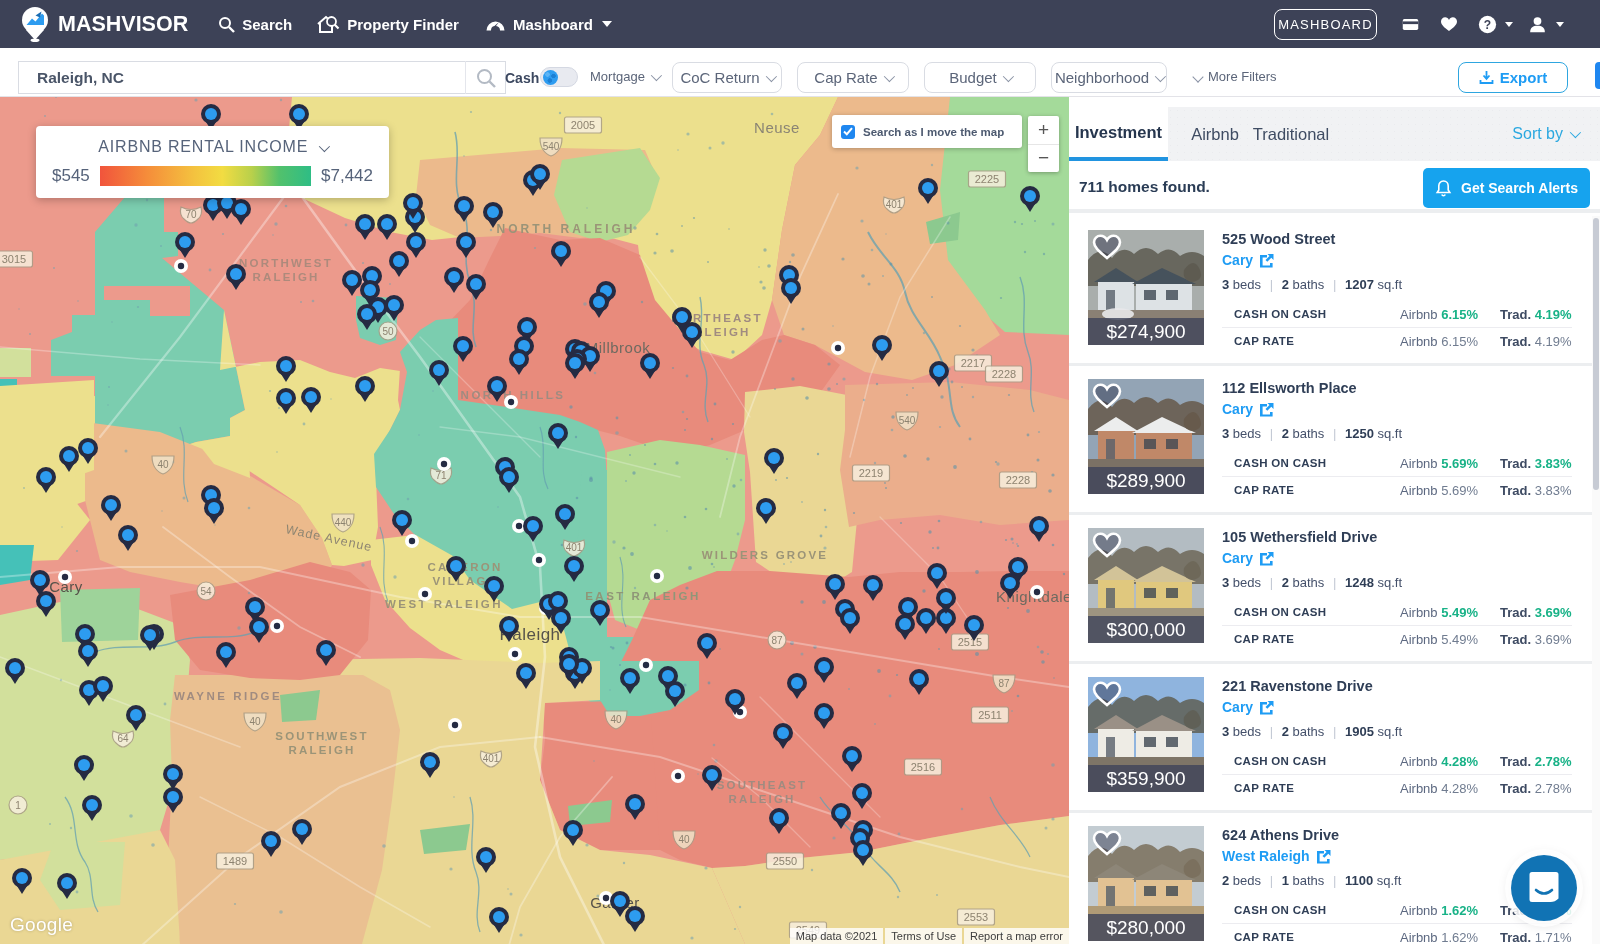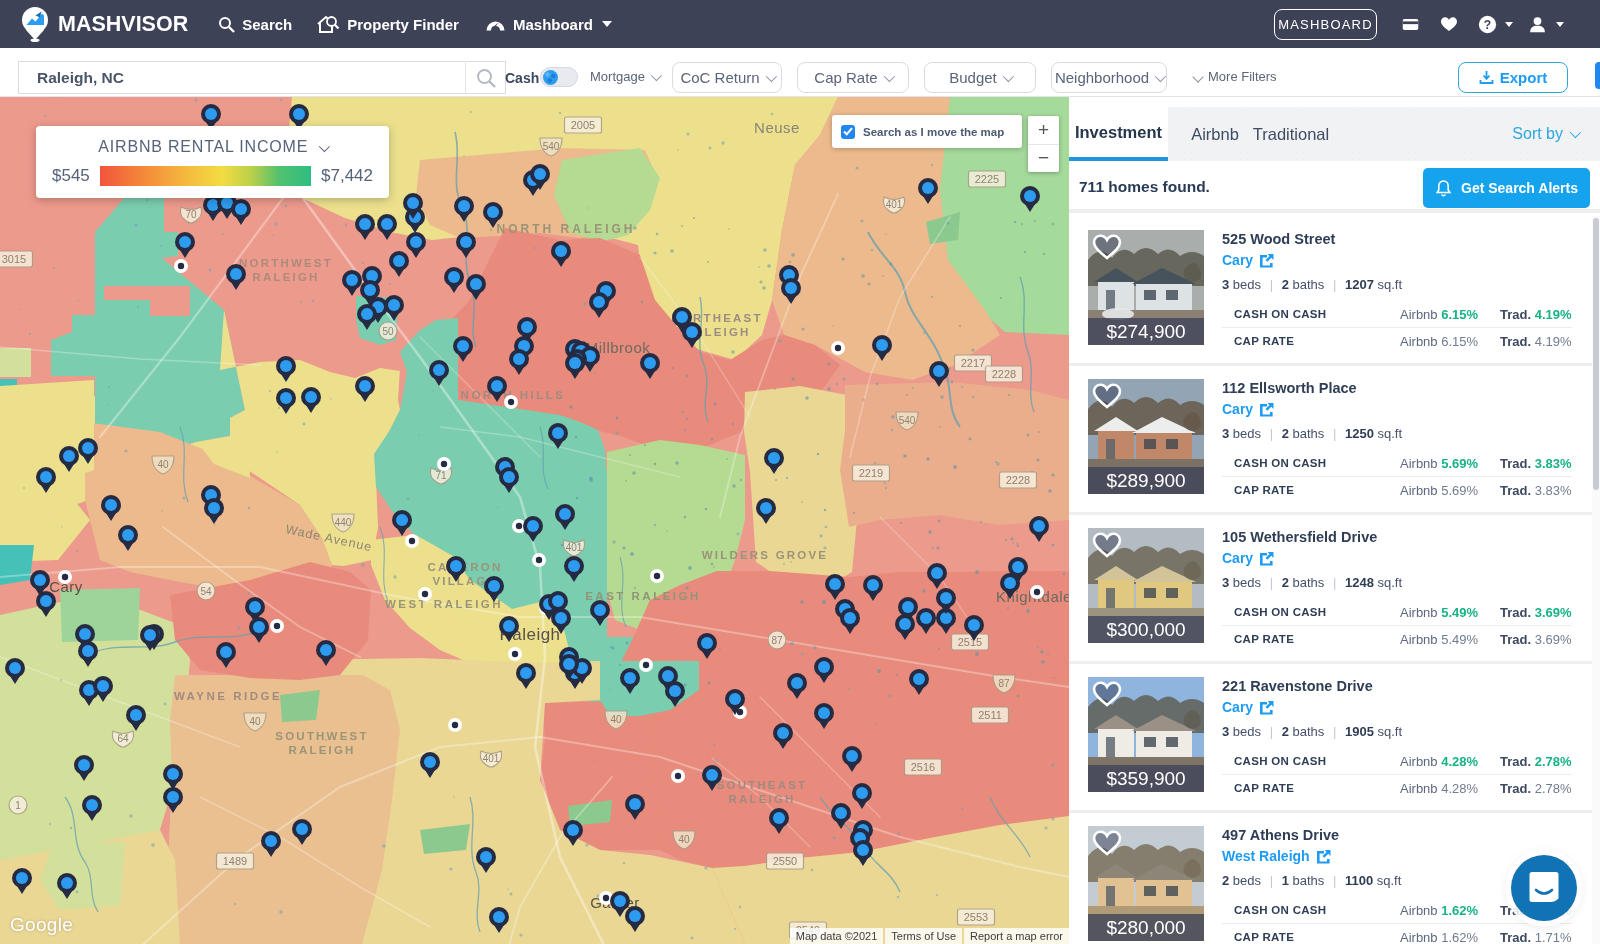--- a/index.html
+++ b/index.html
@@ -1617,21 +1617,21 @@
 <rect x="0" y="80" width="116" height="35" fill="#b09b76"></rect>
 <ellipse cx="30" cy="84" rx="16" ry="6" fill="#e8e8ea" opacity="0"></ellipse>
 <path d="M96,40 q10,-14 16,0 q4,10 -8,12 q-10,-2 -8,-12" fill="#7a6f5c" opacity="0.9"></path>
 </svg>
     <div class="heart"><svg width="34" height="30" viewBox="0 0 34 30">
               <path d="M17 26 C10 20 4 15.5 4 10.2 C4 6.4 7 3.8 10.4 3.8 C13 3.8 15.6 5.4 17 8 C18.4 5.4 21 3.8 23.6 3.8 C27 3.8 30 6.4 30 10.2 C30 15.5 24 20 17 26 Z" fill="rgba(40,45,70,0.45)" stroke="#fff" stroke-width="2.6"></path>
             </svg></div>
     <div class="price">$280,000</div>
   </div>
   <div class="cdet">
-    <div class="addr">497 Athens Drive</div>
+    <div class="addr">624 Athens Drive</div>
     <div class="city">West Raleigh<svg width="17" height="15" viewBox="0 0 17 15" style="margin-left:5px">
               <path d="M2 2 h7 v2.6 H4.6 v7.8 H12 V10 h2.6 v4.6 H2 z" fill="#1e9cf4"></path>
               <path d="M9.5 1 h6 v6 l-2.2-2.2 -4 4 -1.8-1.8 4-4 z" fill="#1e9cf4"></path>
             </svg></div>
     <div class="bbs"><b>2</b> beds <span class="sep">|</span> <b>1</b> baths <span class="sep">|</span> <b>1100</b> sq.ft</div>
     <div class="metrics">
       <div class="mrow">
               <div class="mlab">CASH ON CASH</div>
               <div class="mair">Airbnb <span class="green">1.62%</span></div>
               <div class="mtrad"><b>Trad.</b> <span class="green">1.71%</span></div>

